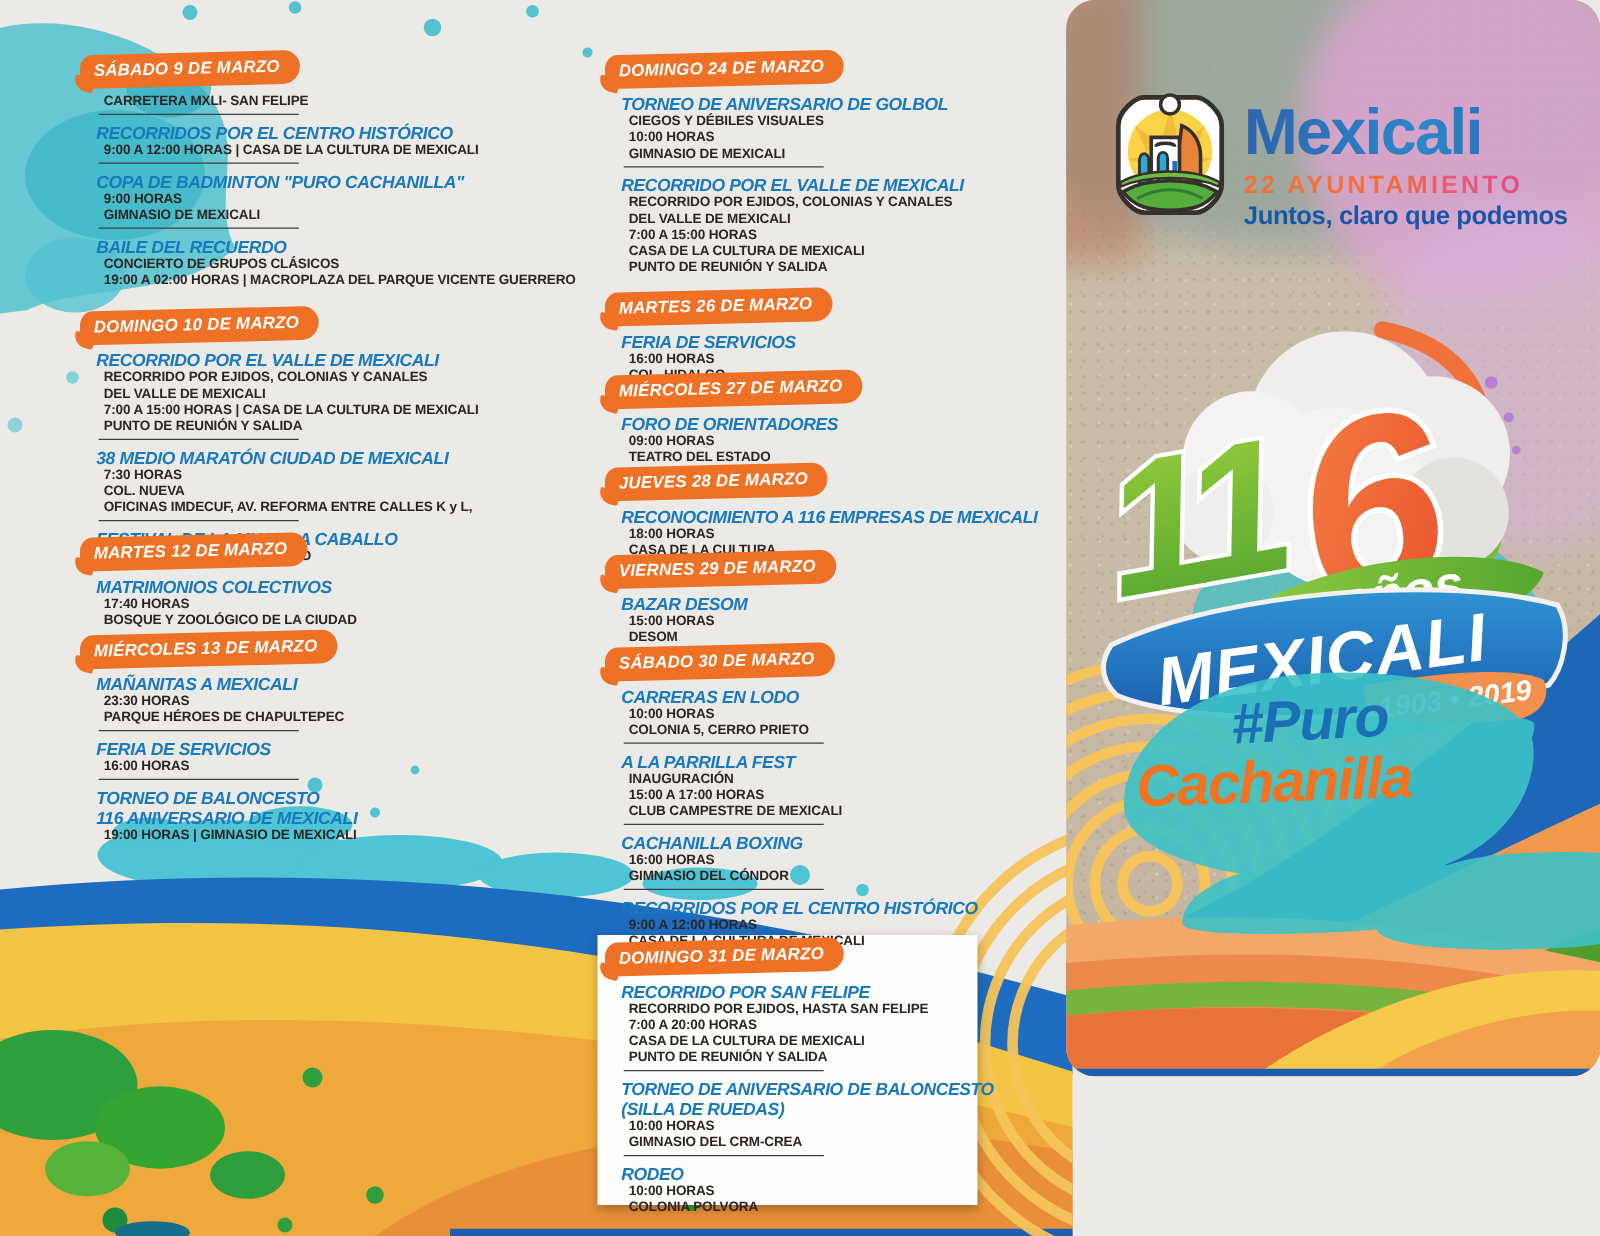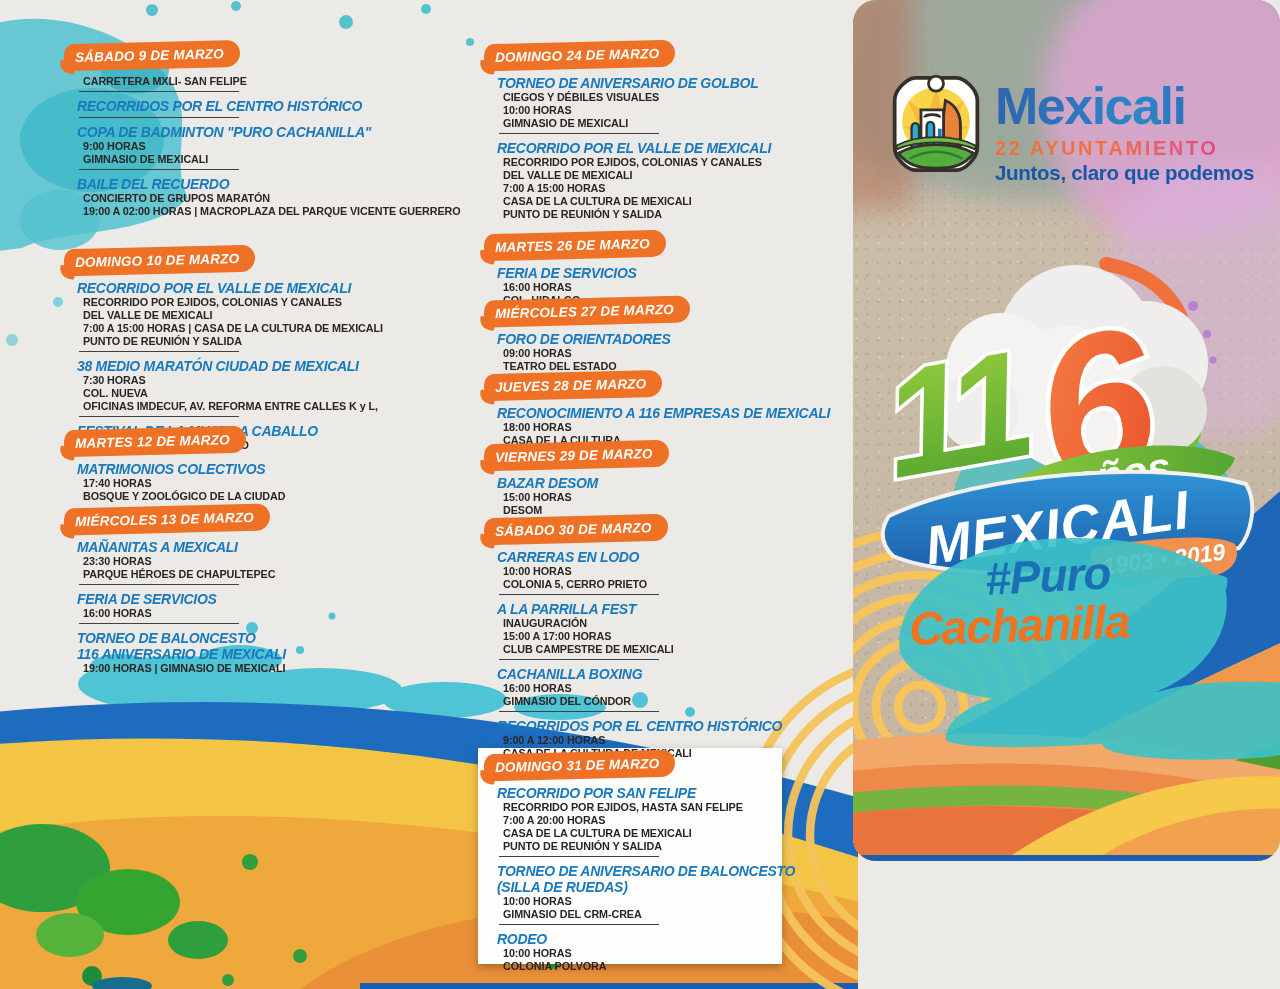--- a/index.html
+++ b/index.html
@@ -266,29 +266,30 @@
       <div class="hash-cach">Cachanilla</div>
     </div>
   </div>
 
   <div id="col-left" class="col">
       <div class="section"><div class="pill"><span class="pill-text">SÁBADO 9 DE MARZO</span></div><div class="event">
           <div class="event-detail">CARRETERA MXLI- SAN FELIPE</div>
           <div class="divider"></div>
         </div><div class="event">
           <div class="event-title">RECORRIDOS POR EL CENTRO HISTÓRICO</div>
+          <div class="event-detail">9:00 A 12:00 HORAS   |   CASA DE LA CULTURA DE MEXICALI</div>
           <div class="divider"></div>
         </div><div class="event">
           <div class="event-title">COPA DE BADMINTON "PURO CACHANILLA"</div>
           <div class="event-detail">9:00 HORAS</div>
           <div class="event-detail">GIMNASIO DE MEXICALI</div>
           <div class="divider"></div>
         </div><div class="event">
           <div class="event-title">BAILE DEL RECUERDO</div>
-          <div class="event-detail">CONCIERTO DE GRUPOS MARATÓN</div>
+          <div class="event-detail">CONCIERTO DE GRUPOS CLÁSICOS</div>
           <div class="event-detail">19:00 A 02:00 HORAS  |  MACROPLAZA DEL PARQUE VICENTE GUERRERO</div>
         </div></div>
       <div class="section"><div class="pill"><span class="pill-text">DOMINGO 10 DE MARZO</span></div><div class="event">
           <div class="event-title">RECORRIDO POR EL VALLE DE MEXICALI</div>
           <div class="event-detail">RECORRIDO POR EJIDOS, COLONIAS Y CANALES</div>
           <div class="event-detail">DEL VALLE DE MEXICALI</div>
           <div class="event-detail">7:00 A 15:00 HORAS   |   CASA DE LA CULTURA DE MEXICALI</div>
           <div class="event-detail">PUNTO DE REUNIÓN Y SALIDA</div>
           <div class="divider"></div>
         </div><div class="event">

